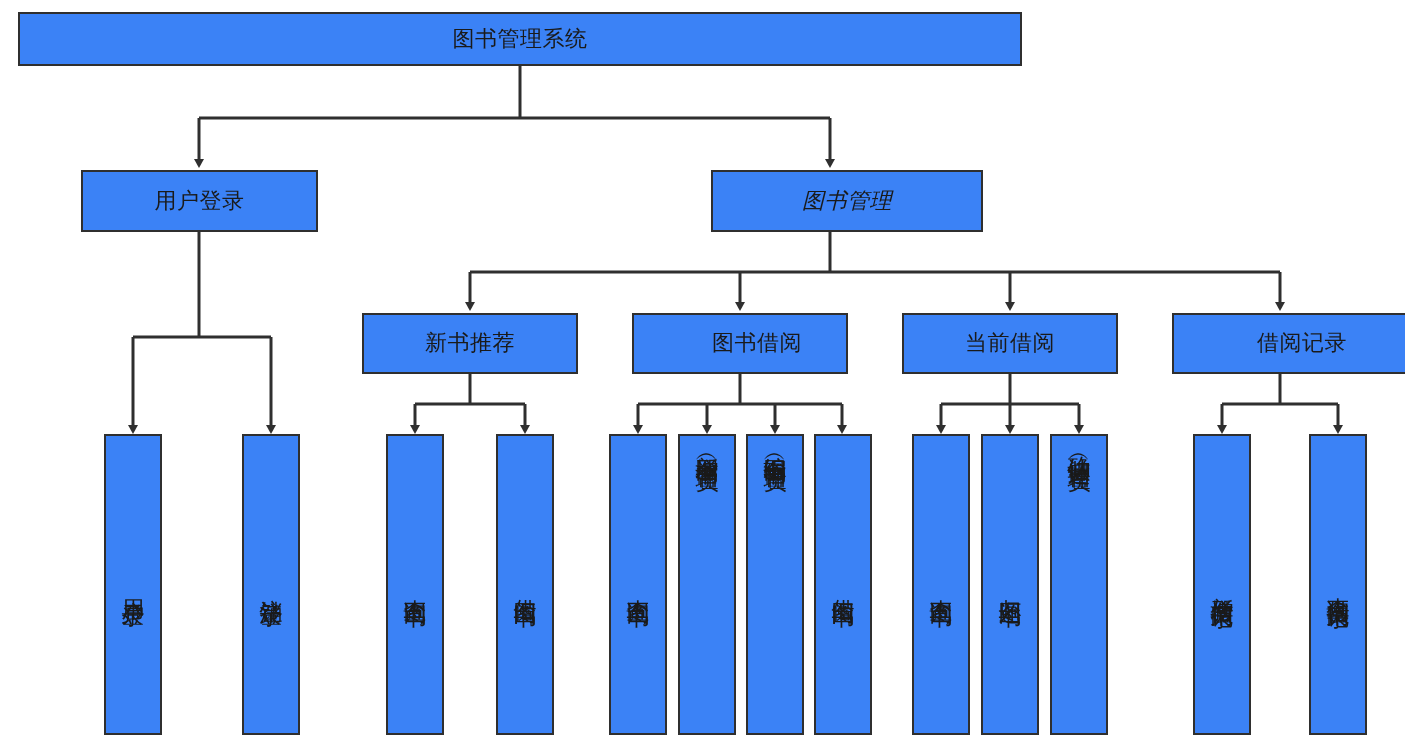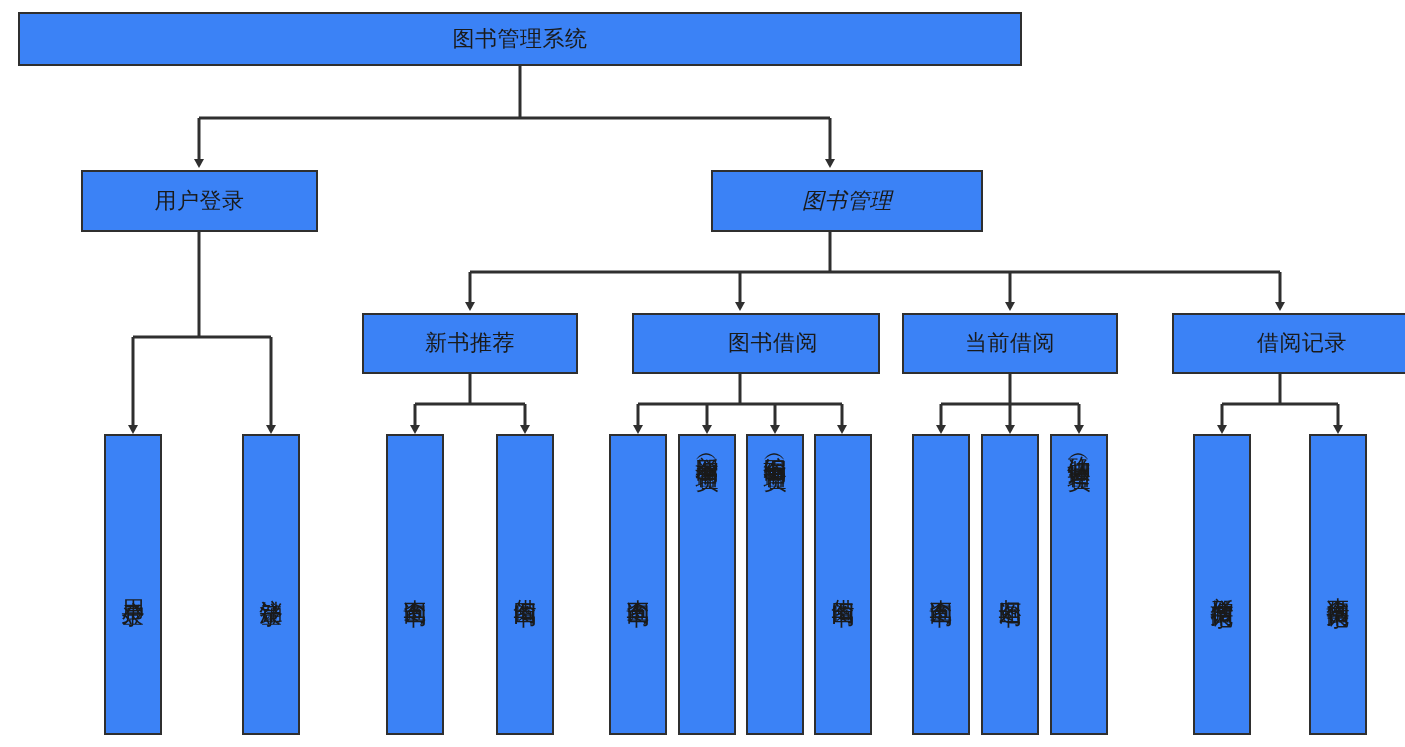--- a/index.html
+++ b/index.html
@@ -131,21 +131,21 @@
   <div class="node" style="left:81px; top:170px; width:237px; height:62px;">
     <span class="node-label">用户登录</span>
   </div>
   <div class="node" style="left:711px; top:170px; width:272px; height:62px;font-style:italic;">
     <span class="node-label">图书管理</span>
   </div>
 
   <div class="node" style="left:362px; top:313px; width:216px; height:61px;">
     <span class="node-label">新书推荐</span>
   </div>
-  <div class="node" style="left:632px; top:313px; width:248px; height:61px;padding-left:34px;">
+  <div class="node" style="left:632px; top:313px; width:216px; height:61px;padding-left:34px;">
     <span class="node-label">图书借阅</span>
   </div>
   <div class="node" style="left:902px; top:313px; width:216px; height:61px;">
     <span class="node-label">当前借阅</span>
   </div>
   <div class="node" style="left:1172px; top:313px; width:260px; height:61px;">
     <span class="node-label">借阅记录</span>
   </div>
 
   <div class="node vertical centered" style="left:104px; top:434px; width:58px; height:301px;">

